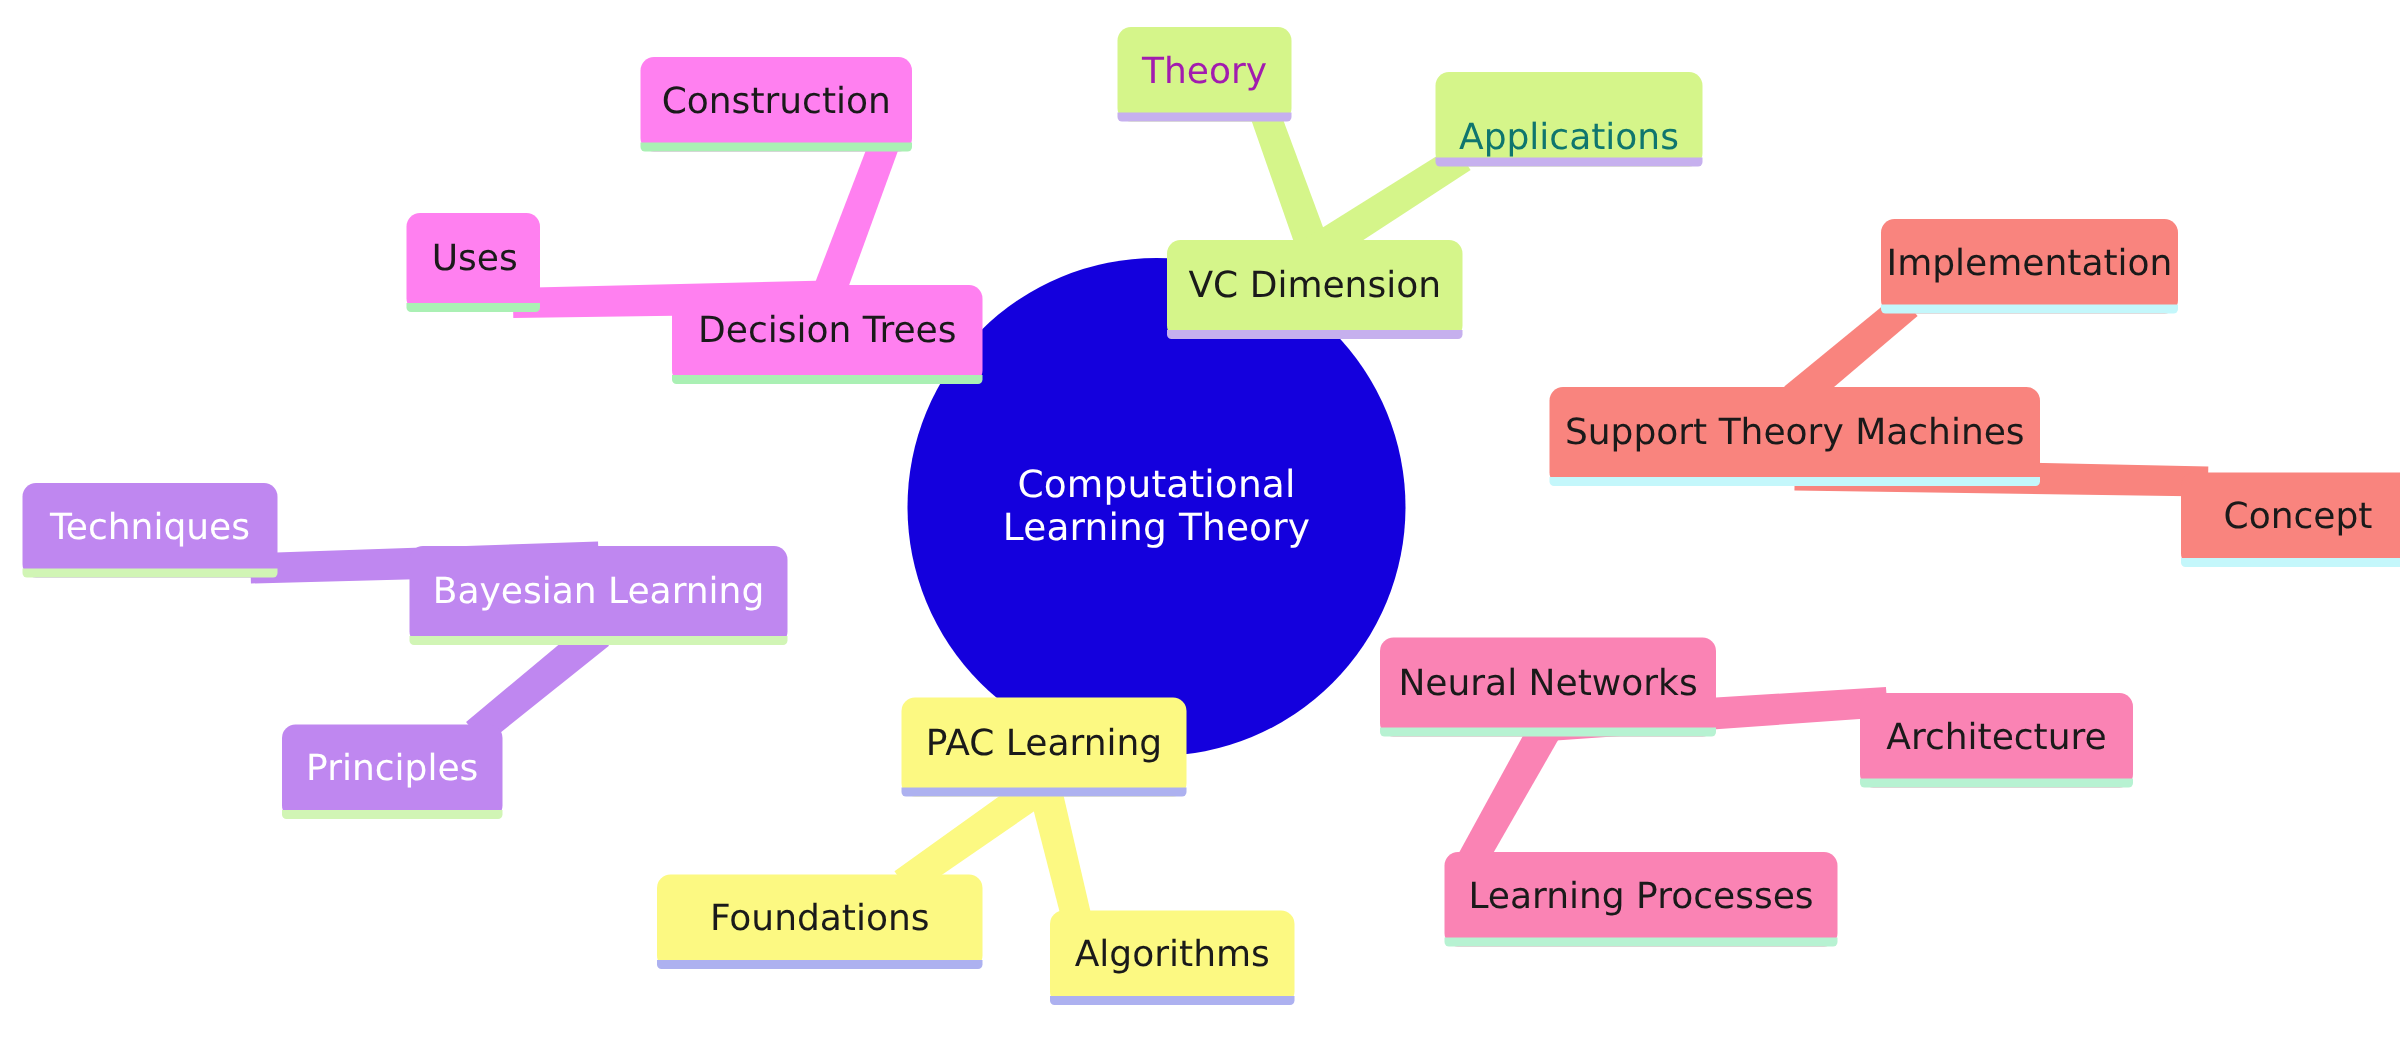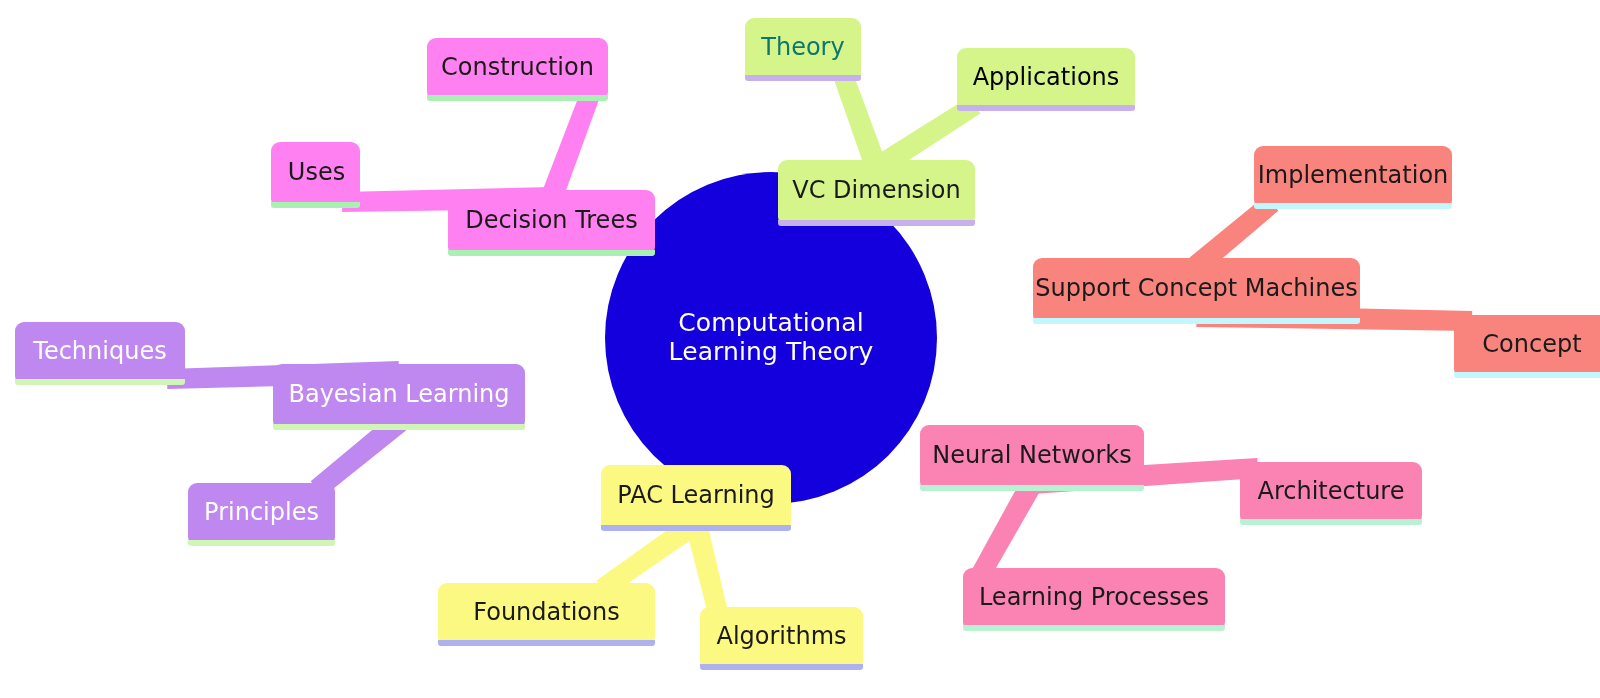--- a/index.html
+++ b/index.html
@@ -104,31 +104,31 @@
         <span class="node-label">Construction</span>
       </div>
       <div class="node" style="left: 271px; top: 142px; width: 89px; height: 66px; background: rgb(255, 128, 240); color: rgb(26, 26, 26); padding-left: 16px;">
         <span class="underline" style="background: rgb(170, 240, 180);"></span>
         <span class="node-label">Uses</span>
       </div>
       <div class="node" style="left: 778px; top: 160px; width: 197px; height: 66px; background: rgb(213, 245, 138); color: rgb(26, 26, 26);">
         <span class="underline" style="background: rgb(198, 176, 238);"></span>
         <span class="node-label">VC Dimension</span>
       </div>
-      <div class="node" style="left: 745px; top: 18px; width: 116px; height: 63px; background: rgb(213, 245, 138); color: #0f766e;">
+      <div class="node" style="left: 745px; top: 18px; width: 116px; height: 63px; background: rgb(213, 245, 138); color: #a21caf;">
         <span class="underline" style="background: rgb(198, 176, 238);"></span>
         <span class="node-label">Theory</span>
       </div>
-      <div class="node" style="left: 957px; top: 48px; width: 178px; height: 63px; background: rgb(213, 245, 138); color: #000000;">
+      <div class="node" style="left: 957px; top: 48px; width: 178px; height: 63px; background: rgb(213, 245, 138); color: #0f766e; align-items: flex-end;">
         <span class="underline" style="background: rgb(198, 176, 238);"></span>
         <span class="node-label">Applications</span>
       </div>
       <div class="node" style="left: 1033px; top: 258px; width: 327px; height: 66px; background: rgb(249, 132, 126); color: rgb(26, 26, 26);">
         <span class="underline" style="background: rgb(196, 247, 251);"></span>
-        <span class="node-label">Support Concept Machines</span>
+        <span class="node-label">Support Theory Machines</span>
       </div>
       <div class="node" style="left: 1254px; top: 146px; width: 198px; height: 63px; background: rgb(249, 132, 126); color: rgb(26, 26, 26);">
         <span class="underline" style="background: rgb(196, 247, 251);"></span>
         <span class="node-label">Implementation</span>
       </div>
       <div class="node" style="left: 1454px; top: 315px; width: 156px; height: 63px; background: rgb(249, 132, 126); color: rgb(26, 26, 26);">
         <span class="underline" style="background: rgb(196, 247, 251);"></span>
         <span class="node-label">Concept</span>
       </div>
       <div class="node" style="left: 920px; top: 425px; width: 224px; height: 66px; background: rgb(250, 131, 180); color: rgb(26, 26, 26);">

